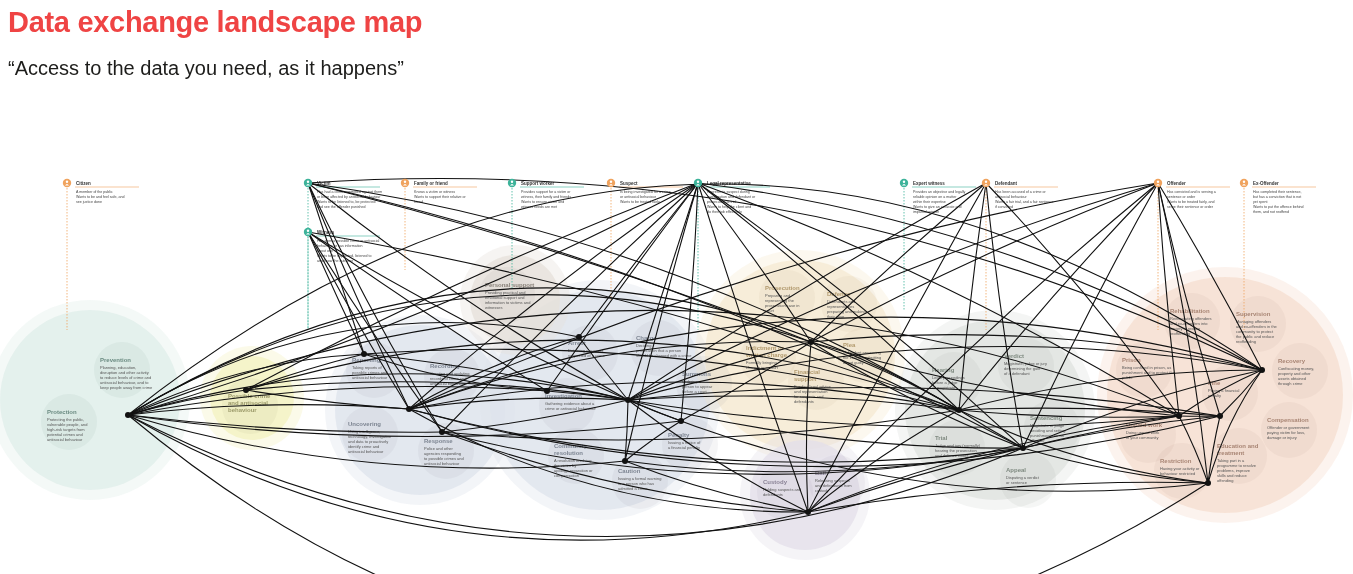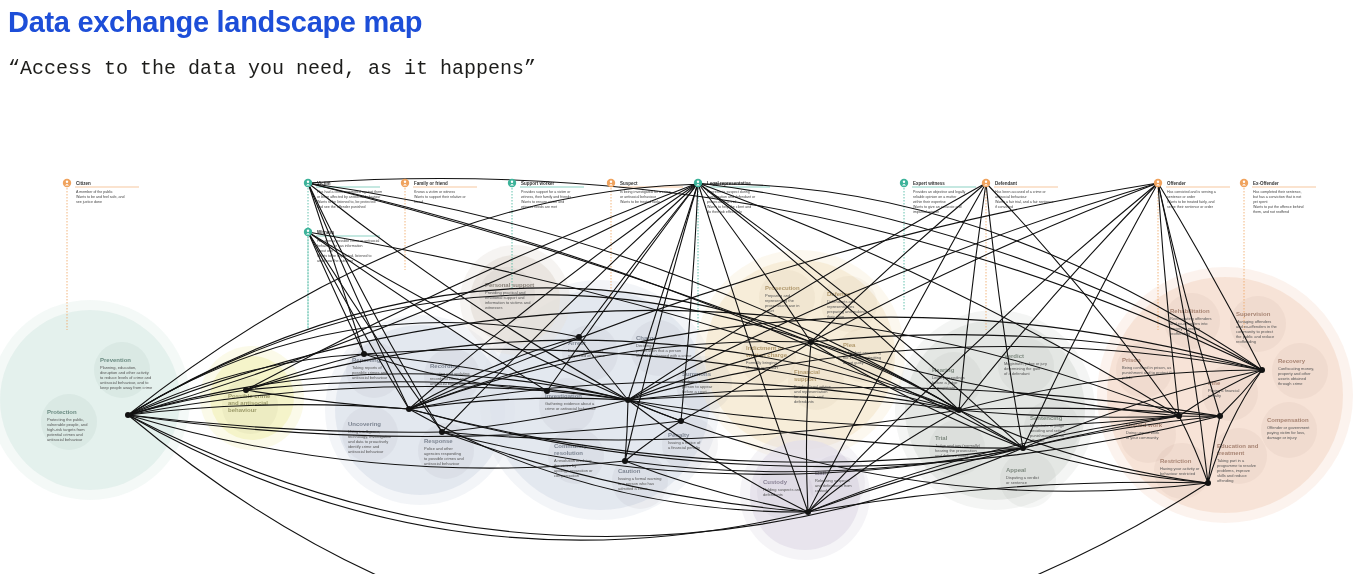--- a/index.html
+++ b/index.html
@@ -1,18 +1,18 @@
 <!DOCTYPE html>
 <html><head>
 <meta charset="utf-8">
 <style>
   html,body{margin:0;padding:0;background:#ffffff;}
   body{width:1353px;height:574px;overflow:hidden;position:relative;font-family:"Liberation Sans",sans-serif;color:#0b0c0c;}
-  .title{position:absolute;left:8px;top:6px;font-size:29px;font-weight:bold;letter-spacing:-0.3px;margin:0;color:#1d4ed8;}
-  .subtitle{position:absolute;left:8px;top:57px;font-size:20px;margin:0;color:#1d1d1b;font-family:Liberation Mono, monospace;}
+  .title{position:absolute;left:8px;top:6px;font-size:29px;font-weight:bold;letter-spacing:-0.3px;margin:0;color:#ef4444;}
+  .subtitle{position:absolute;left:8px;top:57px;font-size:20px;margin:0;color:#1d1d1b;}
   svg#map{position:absolute;left:0;top:0;}
   .persona-name{font-size:4.5px;font-weight:bold;fill:#333;}
   .persona-desc{font-size:3.6px;fill:#444;}
   .stage-label{font-size:6px;font-weight:bold;}
   .stage-desc{font-size:4px;fill:#555;}
 </style>
 </head>
 <body>
 
 <h1 class="title">Data exchange landscape map</h1>

